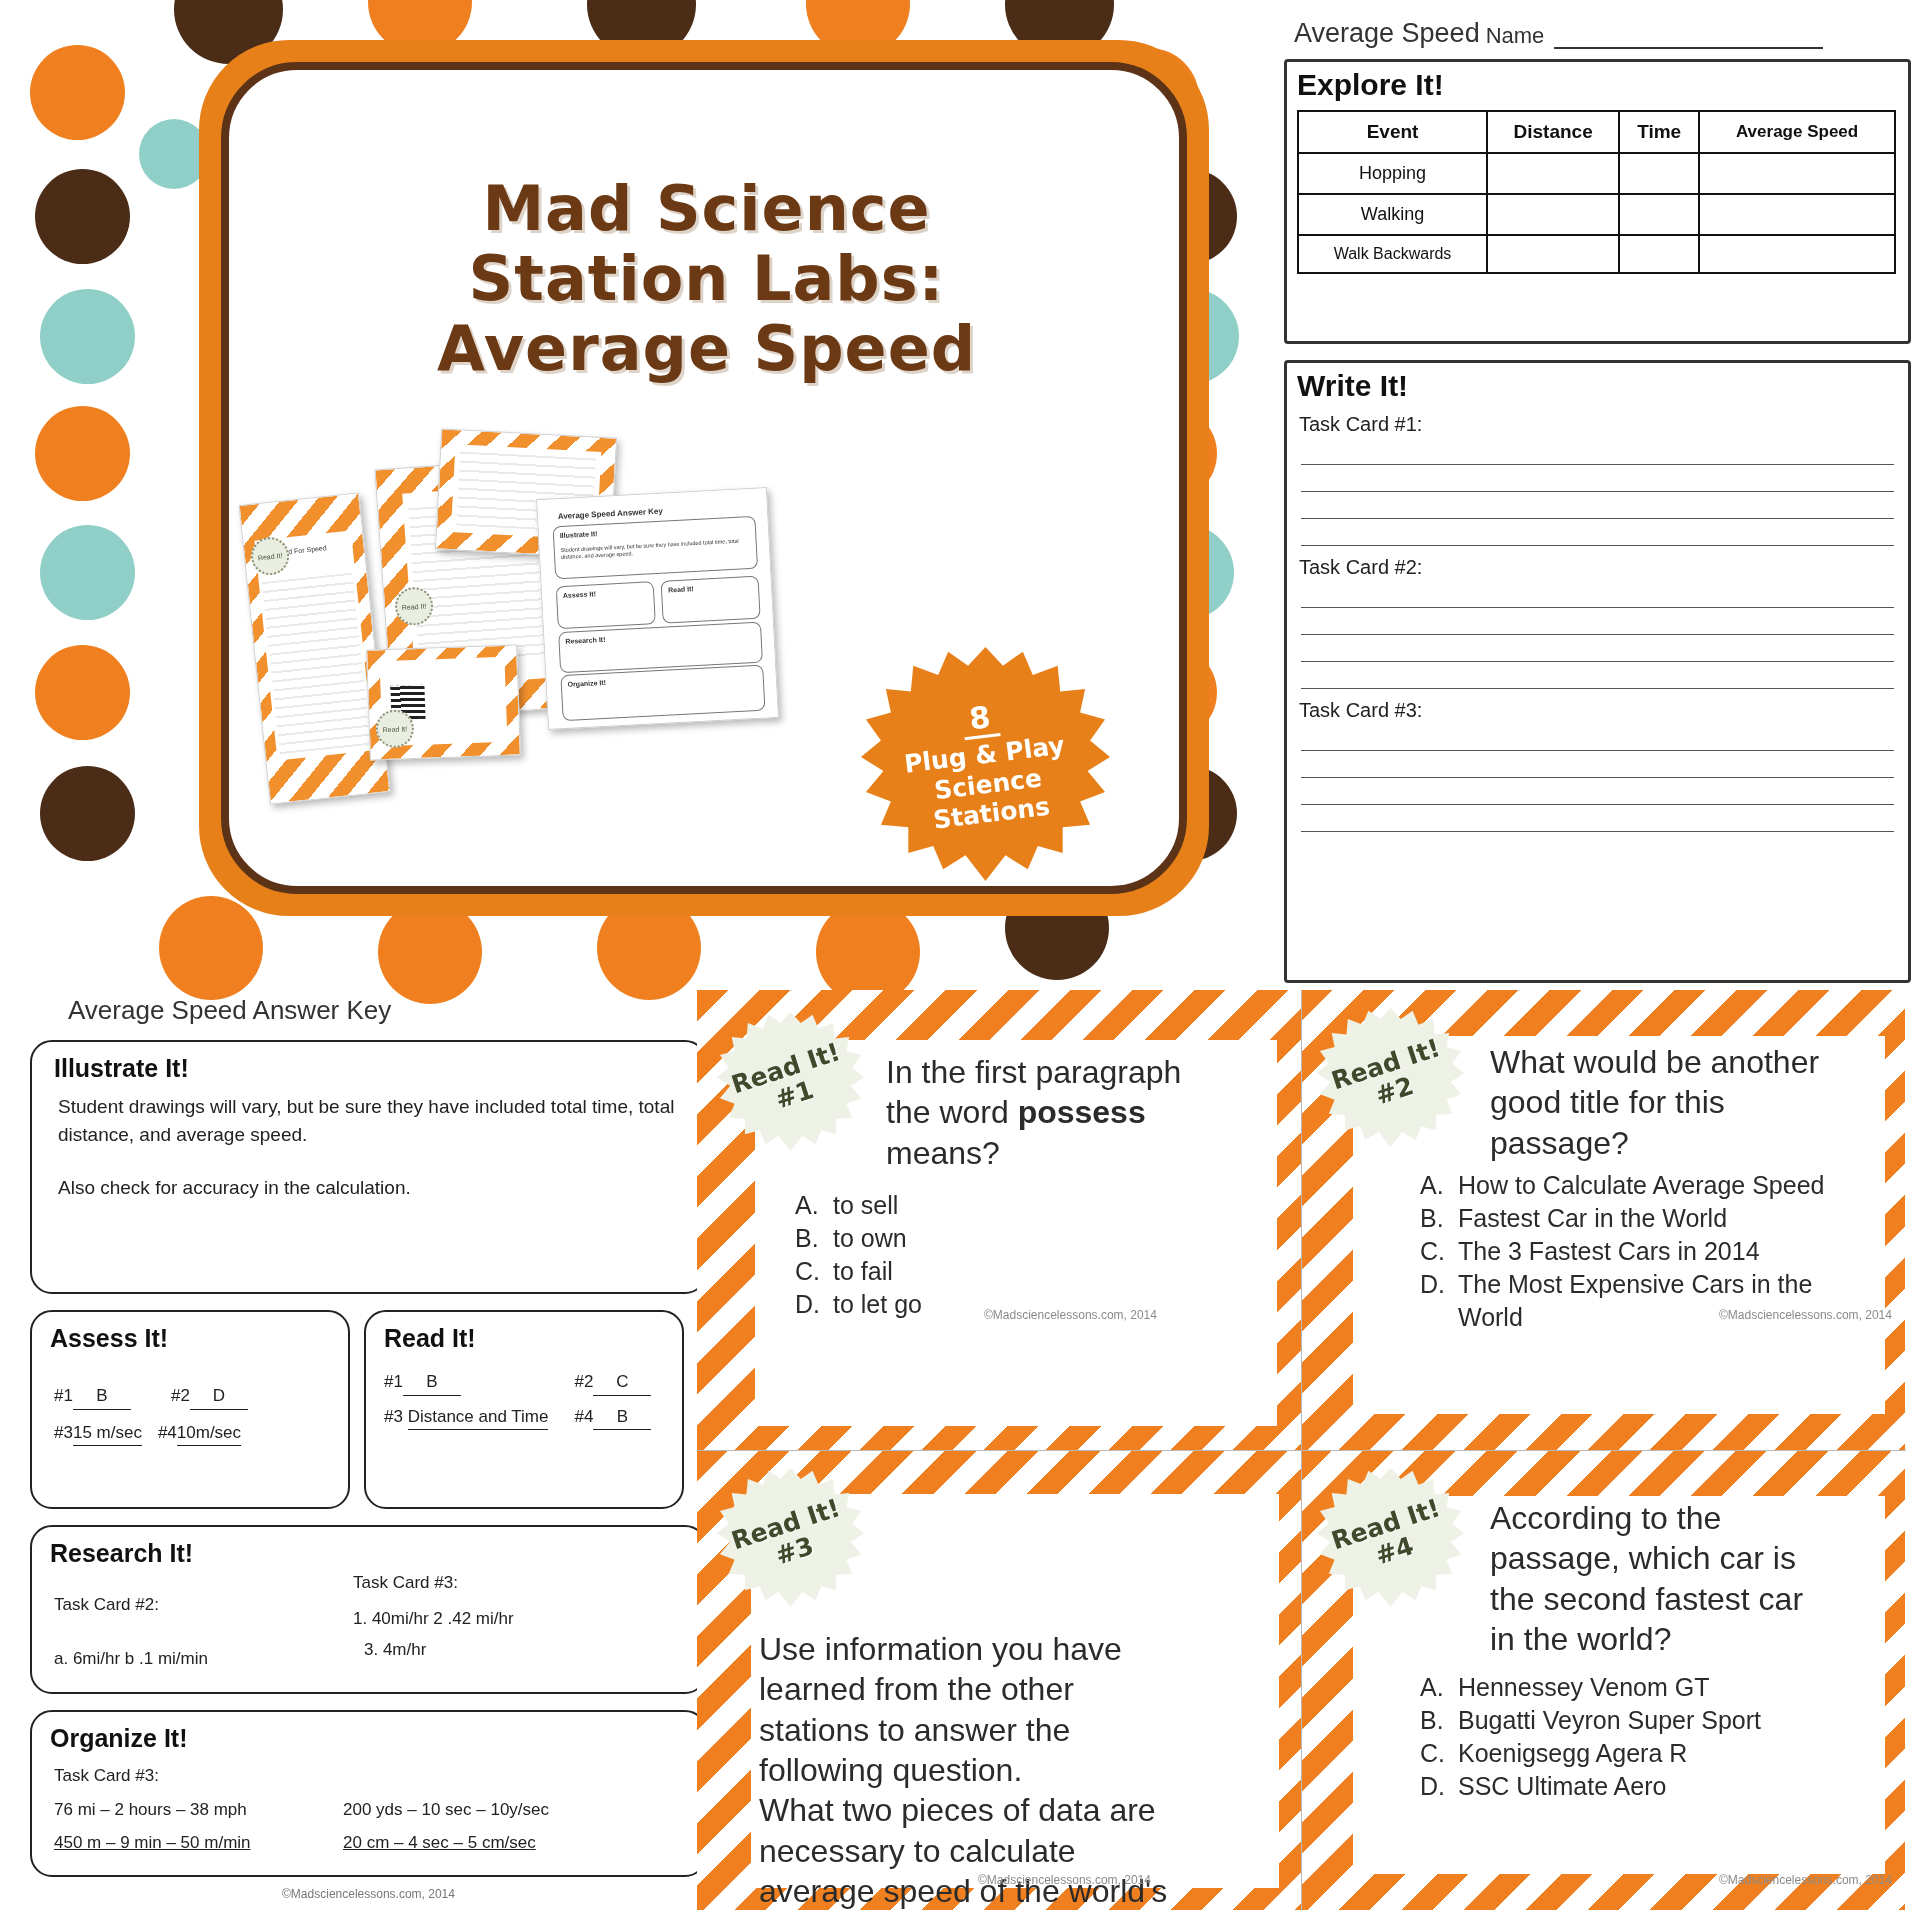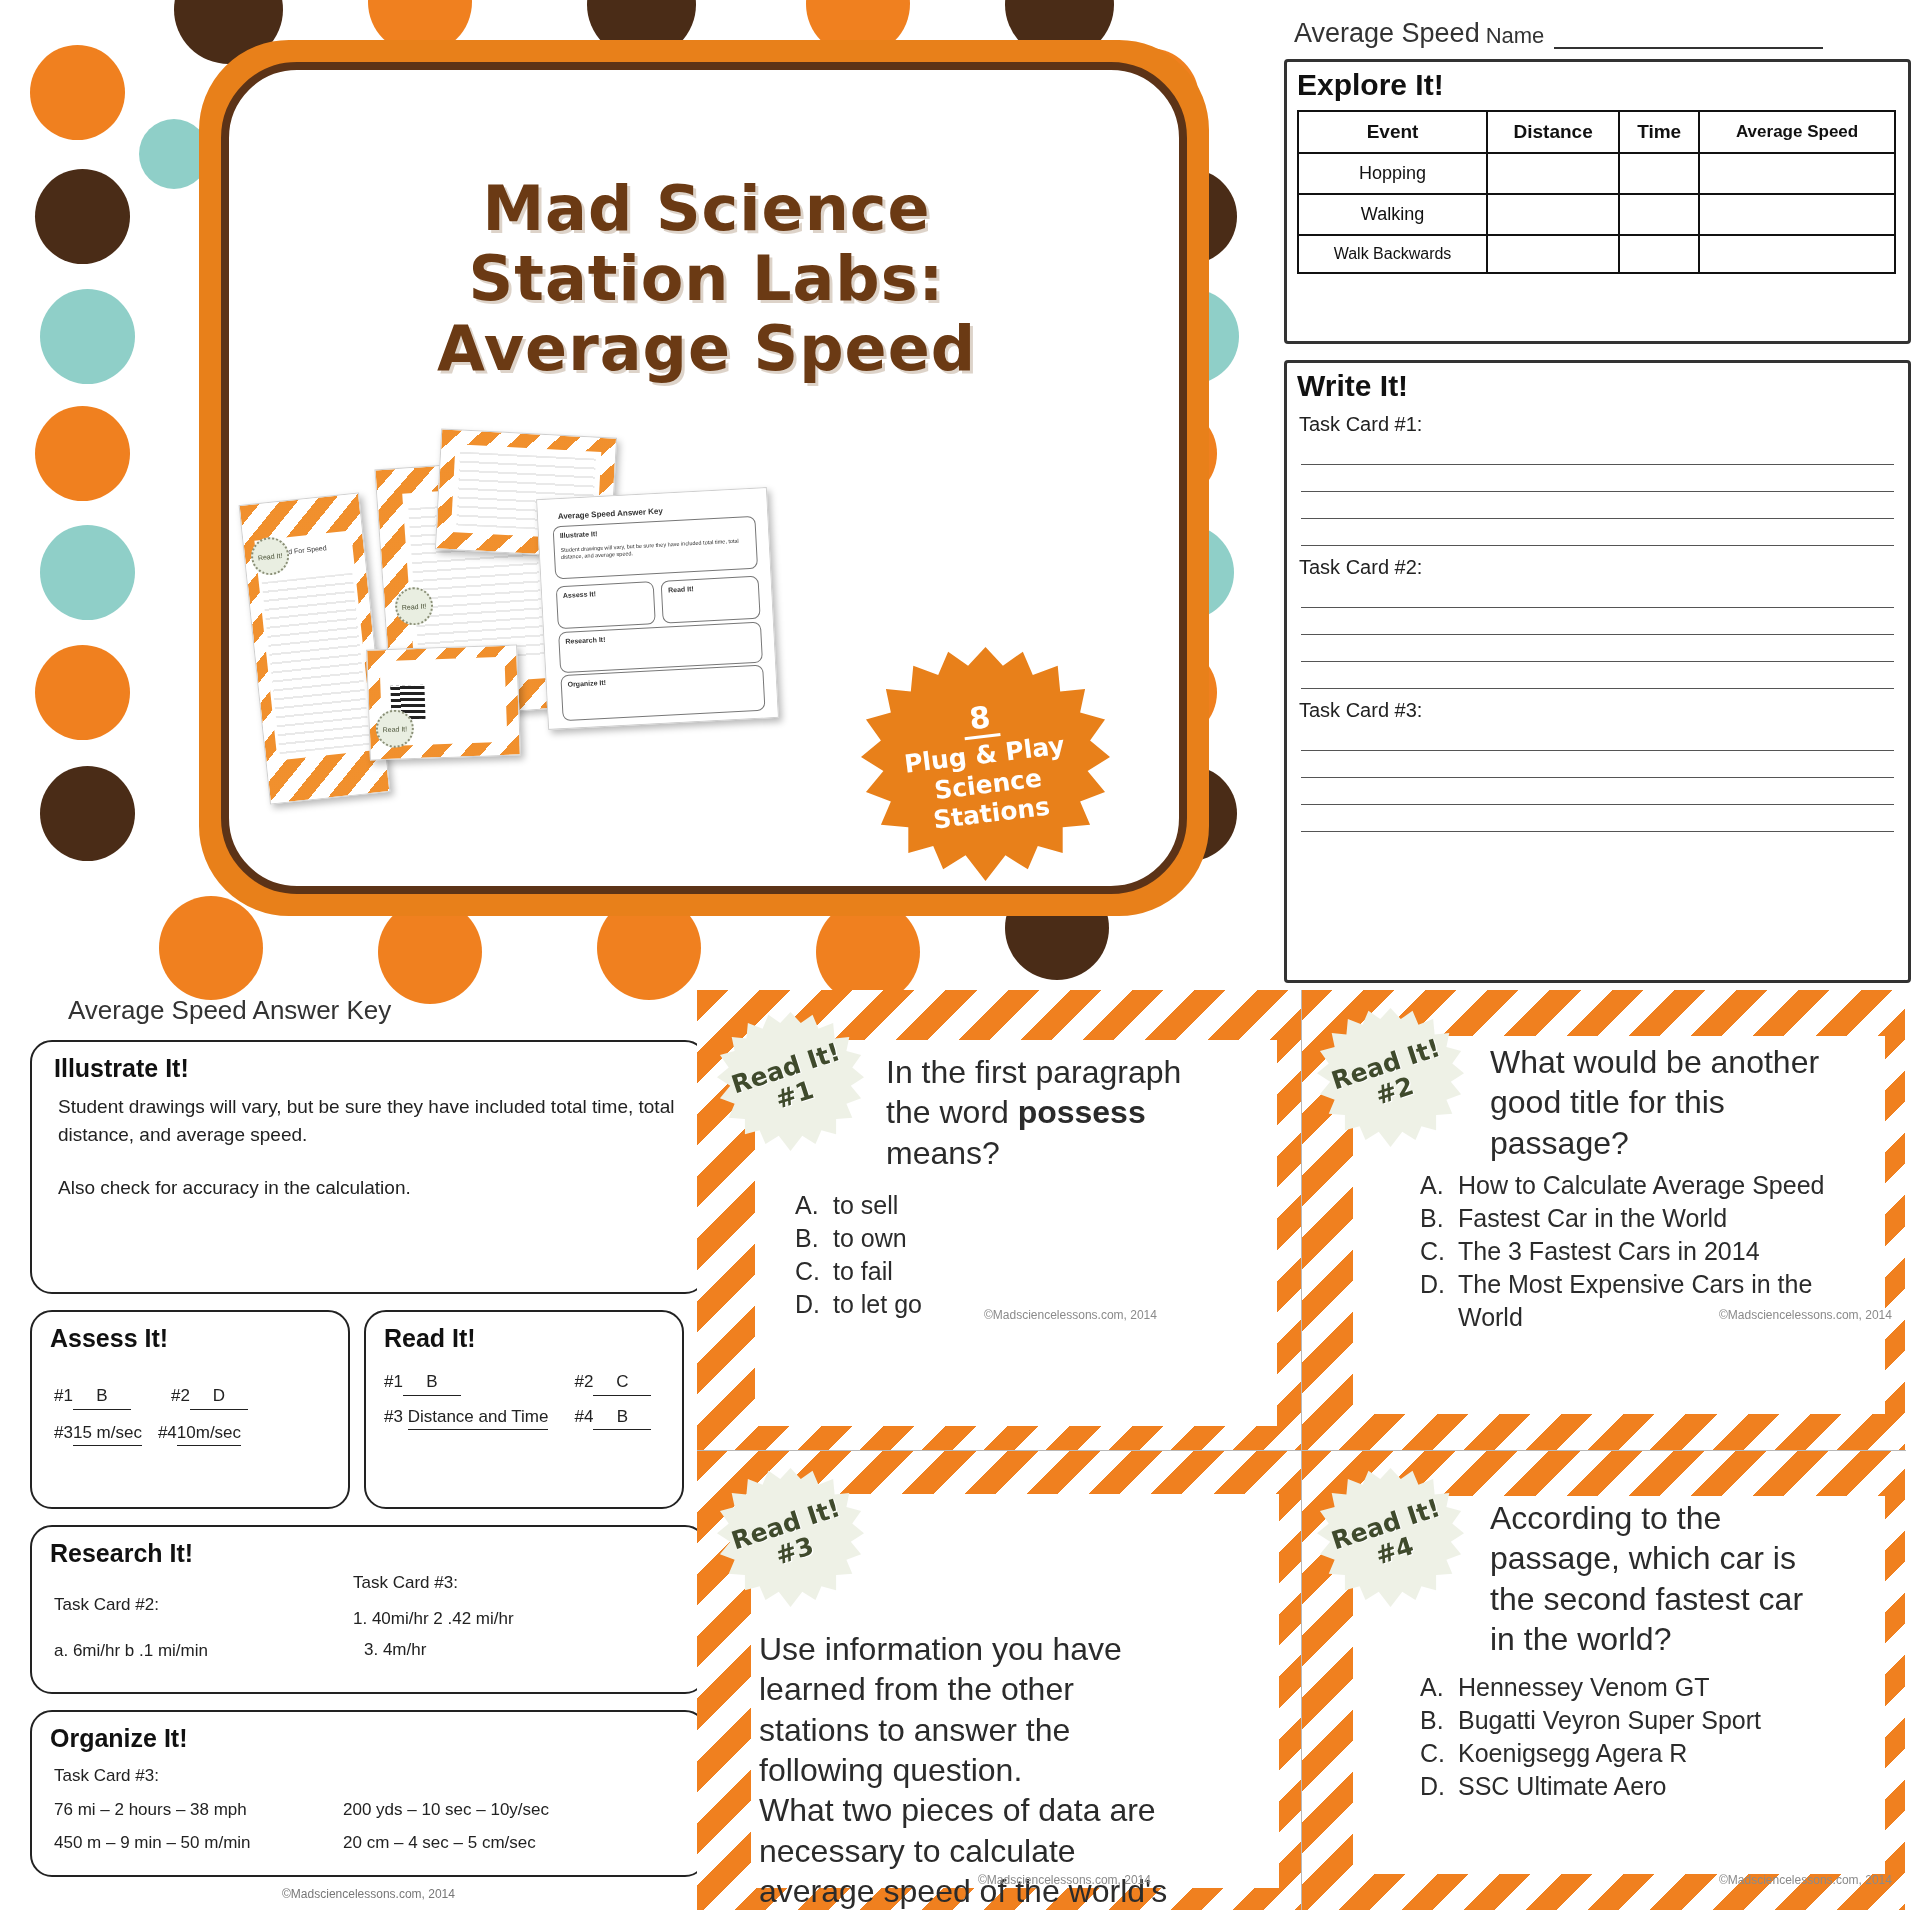--- a/index.html
+++ b/index.html
@@ -324,39 +324,39 @@
         </div>
       </div>
     </div>
   </div>
 
   <div class="ak-box" style="margin-top:16px;height:169px;">
     <div class="ak-h" style="margin-left:18px;">Research It!</div>
     <div style="display:flex;">
       <div class="ak-small" style="margin:14px 0 0 22px;width:299px;">
         <div>Task Card #2:</div>
-        <div style="margin-top:20px;">a. 6mi/hr  b .1 mi/min</div>
+        <div style="margin-top:28px;">a. 6mi/hr  b .1 mi/min</div>
       </div>
       <div class="ak-small" style="margin:-8px 0 0 0;width:299px;">
         <div>Task Card #3:</div>
         <div style="margin-top:10px;">1. 40mi/hr  2 .42 mi/hr</div>
         <div style="margin-top:6px;margin-left:11px;">3. 4m/hr</div>
       </div>
     </div>
   </div>
 
   <div class="ak-box" style="margin-top:16px;height:167px;">
     <div class="ak-h" style="margin-left:18px;">Organize It!</div>
     <div class="ak-small" style="margin:8px 0 0 22px;">
       <div>Task Card #3:</div>
       <div style="display:flex;gap:40px;margin-top:8px;">
         <div style="width:249px;">76 mi – 2 hours – 38 mph</div>
         <div>200 yds – 10 sec – 10y/sec</div>
       </div>
-      <div style="display:flex;gap:40px;margin-top:8px;">
+      <div style="display:flex;gap:40px;margin-top:8px;text-decoration:underline;">
         <div style="width:249px;">450 m – 9 min – 50 m/min</div>
         <div>20 cm – 4 sec – 5 cm/sec</div>
       </div>
     </div>
   </div>
 
   <div class="cpr" style="margin-top:10px;">©Madsciencelessons.com, 2014</div>
 </div>
 
 <div class="panel" id="cards">

